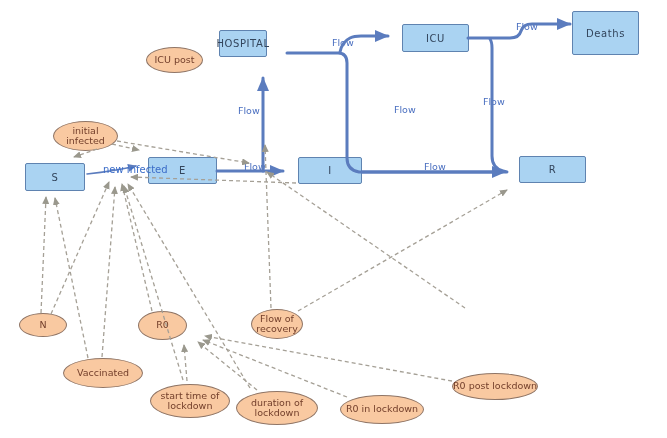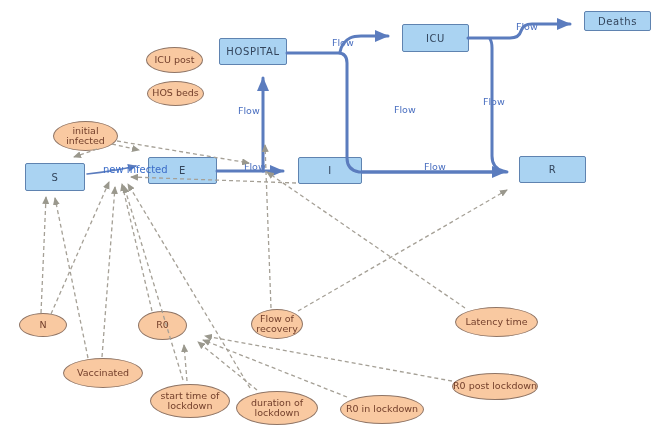--- a/index.html
+++ b/index.html
@@ -17,36 +17,34 @@
 </style>
 </head>
 <body>
 
 <div id="canvas">
 
   <div class="stock" style="left:25px;top:163px;width:60px;height:28px">S</div>
   <div class="stock" style="left:148px;top:157px;width:69px;height:27px">E</div>
   <div class="stock" style="left:298px;top:157px;width:64px;height:27px">I</div>
   <div class="stock" style="left:519px;top:156px;width:67px;height:27px">R</div>
-  <div class="stock" style="left:219px;top:38px;width:68px;height:27px">HOSPITAL</div>
+  <div class="stock" style="left:219px;top:30px;width:48px;height:27px">HOSPITAL</div>
   <div class="stock" style="left:402px;top:24px;width:67px;height:28px">ICU</div>
-  <div class="stock" style="left:584px;top:11px;width:67px;height:20px">Deaths</div>
+  <div class="stock" style="left:572px;top:11px;width:67px;height:44px">Deaths</div>
 
   <div class="vari" style="left:146px;top:47px;width:57px;height:26px">ICU post</div>
-  <div class="vari" style="left:147px;top:81px;width:57px;height:25px">HOS beds</div>
   <div class="vari" style="left:53px;top:121px;width:65px;height:30px">initial infected</div>
   <div class="vari" style="left:19px;top:313px;width:48px;height:24px">N</div>
   <div class="vari" style="left:138px;top:311px;width:49px;height:29px">R0</div>
   <div class="vari" style="left:251px;top:309px;width:52px;height:30px">Flow of recovery</div>
   <div class="vari" style="left:63px;top:358px;width:80px;height:30px">Vaccinated</div>
   <div class="vari" style="left:150px;top:384px;width:80px;height:34px">start time of lockdown</div>
   <div class="vari" style="left:236px;top:391px;width:82px;height:34px">duration of lockdown</div>
   <div class="vari" style="left:340px;top:395px;width:84px;height:29px">R0 in lockdown</div>
   <div class="vari" style="left:452px;top:373px;width:86px;height:27px">R0 post lockdown</div>
-  <div class="vari" style="left:455px;top:307px;width:83px;height:30px">Latency time</div>
 
   <span class="flowlbl" style="left:332px;top:37px">Flow</span>
   <span class="flowlbl" style="left:516px;top:21px">Flow</span>
   <span class="flowlbl" style="left:483px;top:96px">Flow</span>
   <span class="flowlbl" style="left:394px;top:104px">Flow</span>
   <span class="flowlbl" style="left:238px;top:105px">Flow</span>
   <span class="flowlbl" style="left:244px;top:161px">Flow</span>
   <span class="flowlbl" style="left:424px;top:161px">Flow</span>
   <span class="flowname" style="left:88px;top:164px">new infected</span>
 

